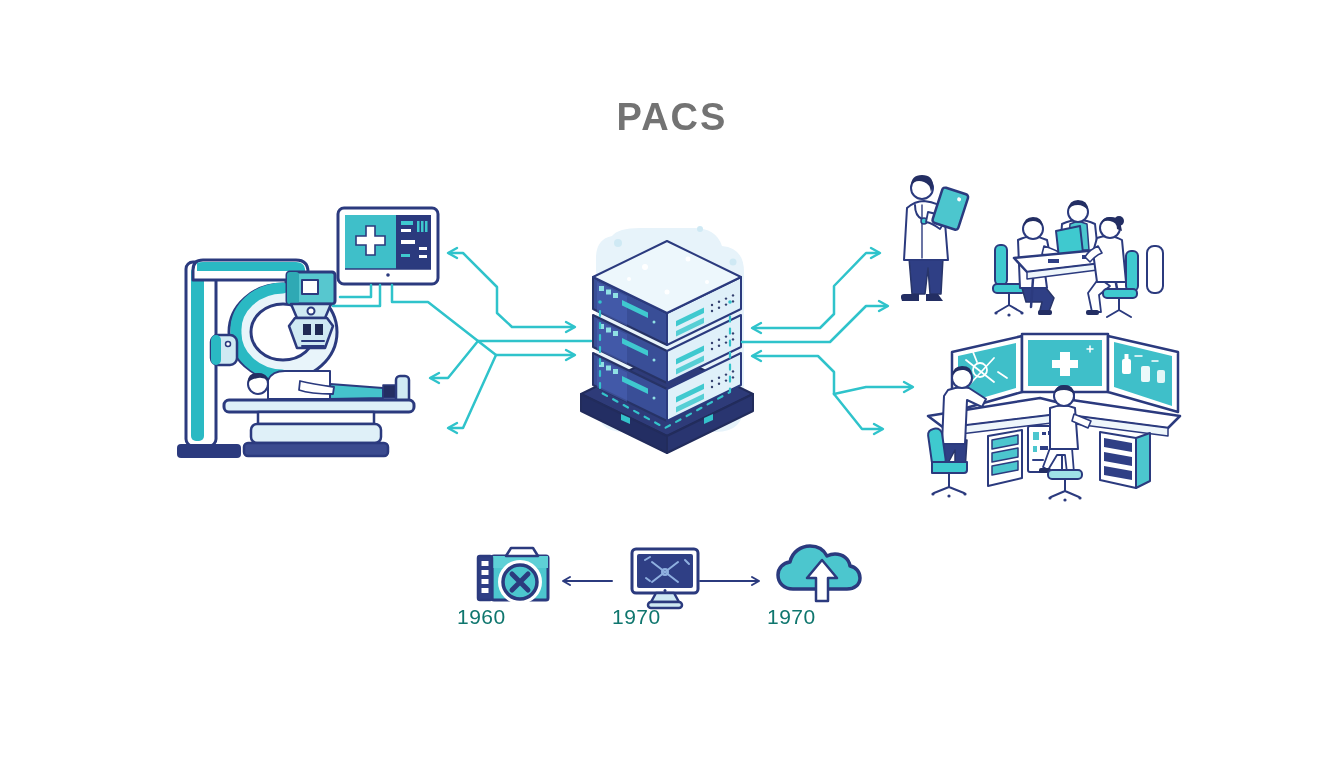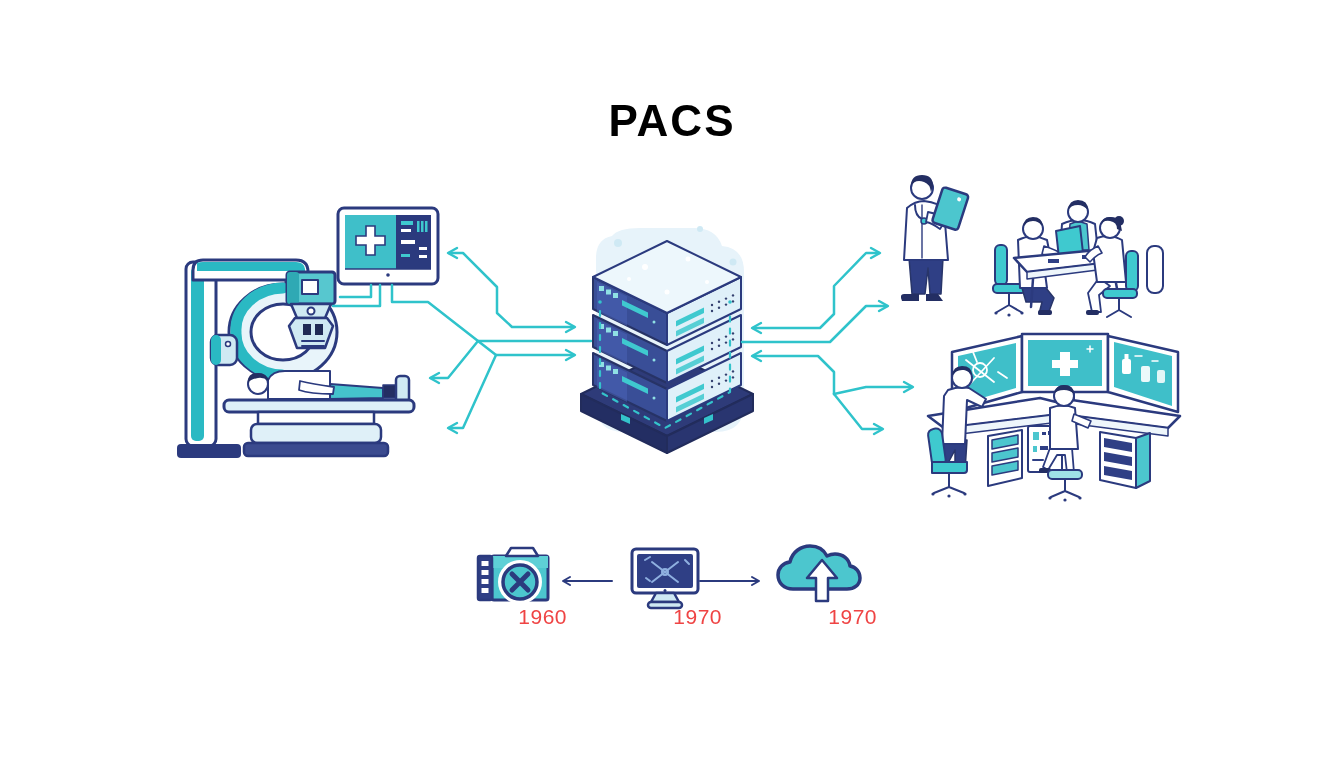--- a/index.html
+++ b/index.html
@@ -3,25 +3,25 @@
 <meta charset="utf-8">
 <style>
   html,body{margin:0;padding:0;background:#ffffff;}
   .canvas{
     position:relative;width:1344px;height:768px;background:#ffffff;
     overflow:hidden;font-family:"Liberation Sans",sans-serif;
   }
   .canvas svg{position:absolute;left:0;top:0;}
   .page-title{
     position:absolute;left:472px;top:96px;width:400px;text-align:center;
-    font-size:44px;font-weight:700;letter-spacing:2px;color:#000000;
+    font-size:38px;font-weight:700;letter-spacing:2px;color:#737373;
   }
   .year-label{
-    position:absolute;width:110px;text-align:right;top:605px;
-    font-size:21px;font-weight:500;color:#ef4444;letter-spacing:0.5px;
+    position:absolute;width:110px;text-align:left;top:605px;
+    font-size:21px;font-weight:500;color:#0f766e;letter-spacing:0.5px;
   }
   #y1960{left:457px;}
   #y1970a{left:612px;}
   #y1970b{left:767px;}
 </style>
 </head>
 <body>
 
 <div class="canvas">
 

